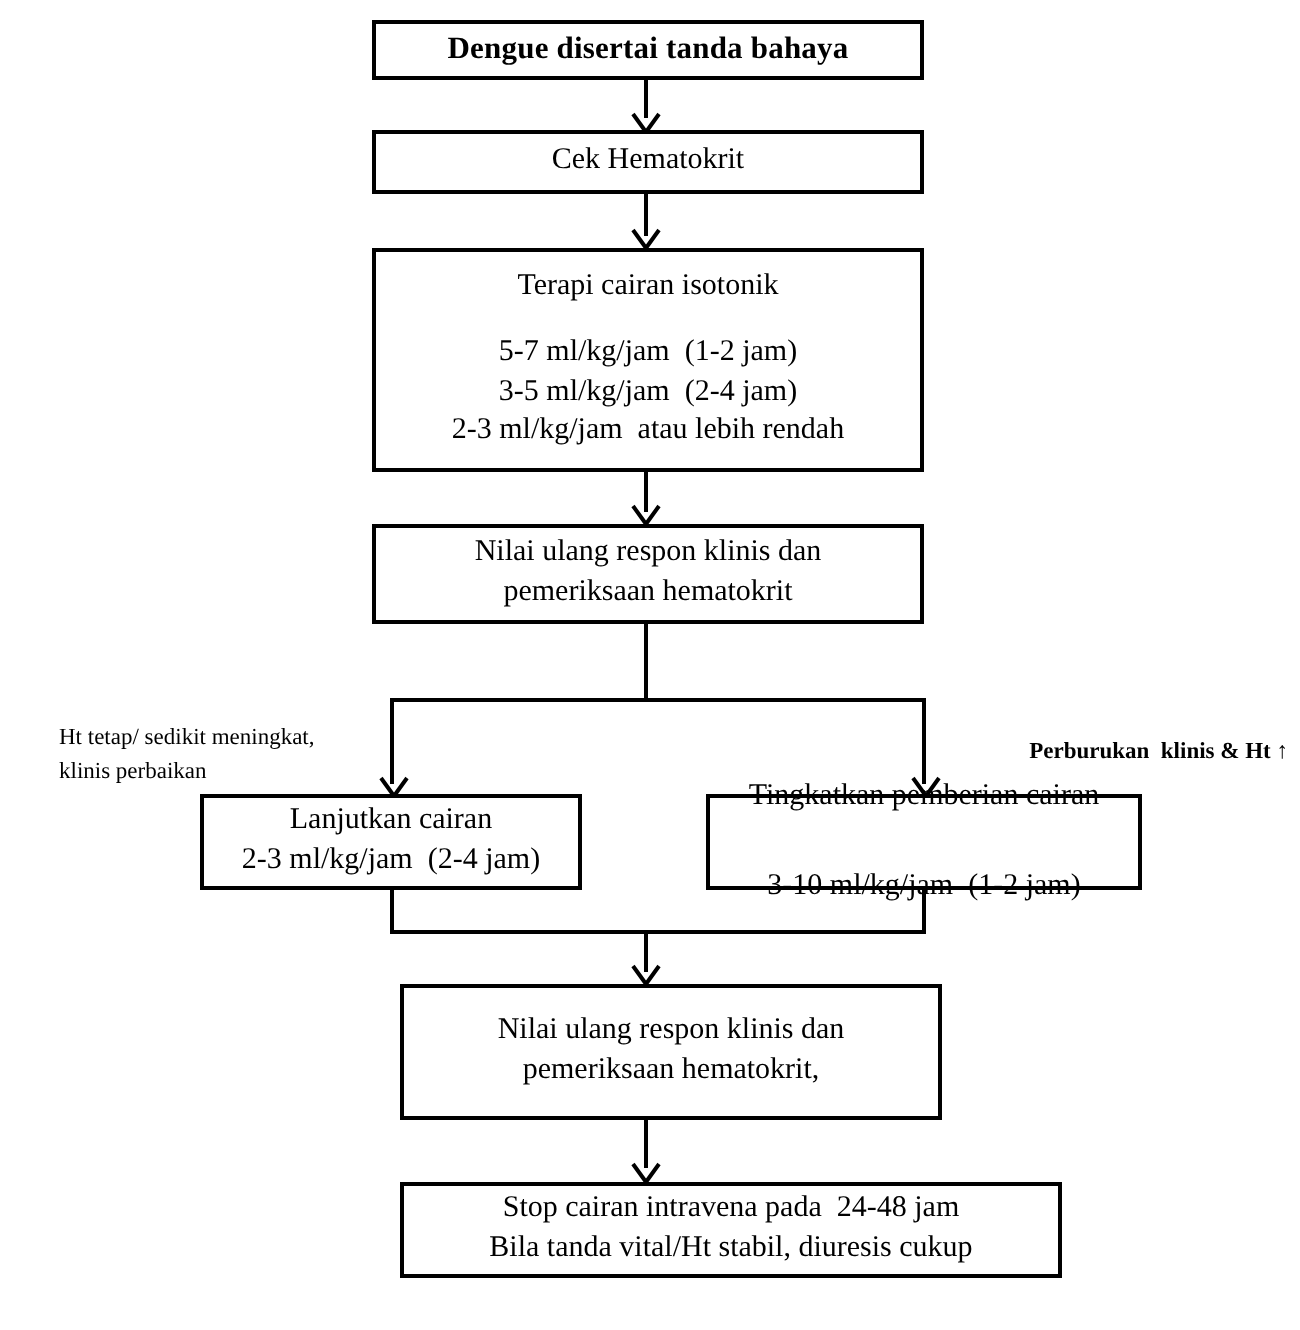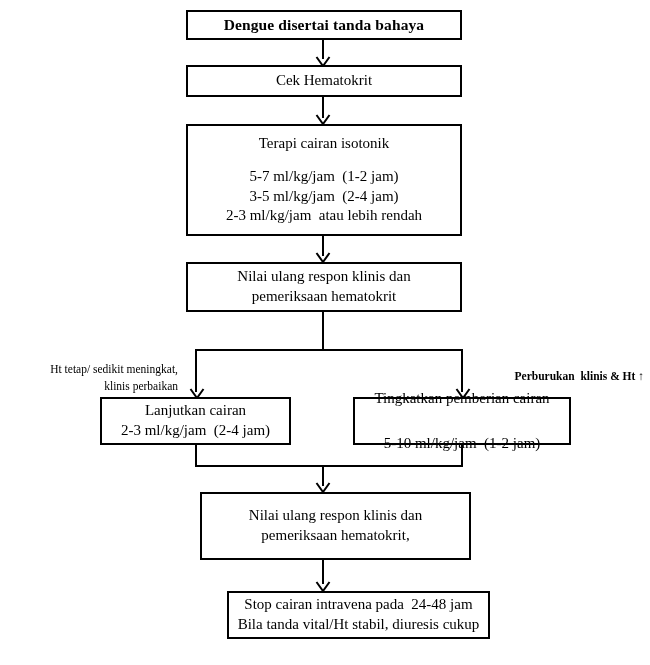--- a/index.html
+++ b/index.html
@@ -55,21 +55,21 @@
     height: 11px;
     overflow: visible;
   }
   .arrow svg { display: block; }
   .side-label {
     position: absolute;
     font-size: 11.5px;
     line-height: 1.42;
     white-space: pre;
   }
-  .side-label.left { text-align: right; }
+  .side-label.left { }
   .side-label.right { text-align: right; font-weight: bold; }
 </style>
 </head>
 <body>
 
 <div id="page">
 
   <div class="box bold" style="left:186px; top:10px; width:276px; height:30px;">
     <span class="line">Dengue disertai tanda bahaya</span>
   </div>
@@ -135,21 +135,21 @@
     <span class="line">Perburukan  klinis &amp; Ht ↑</span>
   </div>
 
   <div class="box" style="left:100px; top:397px; width:191px; height:48px;">
     <span class="line">Lanjutkan cairan</span>
     <span class="line">2-3 ml/kg/jam  (2-4 jam)</span>
   </div>
 
   <div class="box" style="left:353px; top:397px; width:218px; height:48px;gap:25px;">
     <span class="line">Tingkatkan pemberian cairan</span>
-    <span class="line">5-10 ml/kg/jam  (1-2 jam)</span>
+    <span class="line">3-10 ml/kg/jam  (1-2 jam)</span>
   </div>
 
   <div class="edge vline" style="left:195px; top:445px; width:2px; height:22px;"></div>
   <div class="edge vline" style="left:461px; top:445px; width:2px; height:22px;"></div>
   <div class="edge hline" style="left:195px; top:465px; width:268px; height:2px;"></div>
   <div class="edge vline" style="left:322px; top:465px; width:2px; height:21px;"></div>
   <div class="arrow" style="left:315px; top:482px;">
     <svg width="16" height="12" viewBox="0 0 16 12">
         <path d="M1.5 1 L8 10 L14.5 1" fill="none" stroke="#000" stroke-width="2"></path>
       </svg>
@@ -160,18 +160,18 @@
     <span class="line">pemeriksaan hematokrit,</span>
   </div>
 
   <div class="edge vline" style="left:322px; top:560px; width:2px; height:24px;"></div>
   <div class="arrow" style="left:315px; top:581px;">
     <svg width="16" height="12" viewBox="0 0 16 12">
         <path d="M1.5 1 L8 10 L14.5 1" fill="none" stroke="#000" stroke-width="2"></path>
       </svg>
   </div>
 
-  <div class="box" style="left:200px; top:591px; width:263px; height:48px;margin-left:27px;">
+  <div class="box" style="left:200px; top:591px; width:331px; height:48px;">
     <span class="line">Stop cairan intravena pada  24-48 jam</span>
     <span class="line">Bila tanda vital/Ht stabil, diuresis cukup</span>
   </div>
 
 </div>
 
 </body></html>

